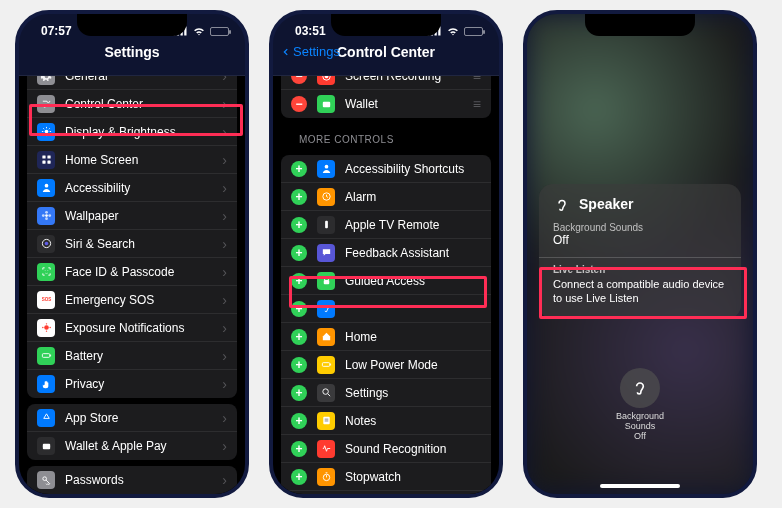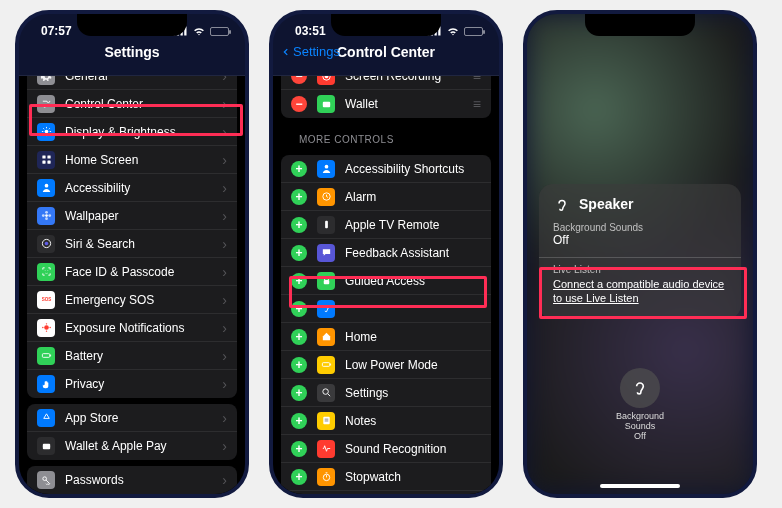--- a/index.html
+++ b/index.html
@@ -124,22 +124,22 @@
     position:absolute; left:12px; right:12px; top:170px;
     background: rgba(60,60,60,0.6);
     border-radius: 14px;
     padding: 12px 14px 14px;
     backdrop-filter: blur(2px);
   }
   .card-header { display:flex; align-items:flex-start; gap:8px; font-size:14px; font-weight:600; margin-bottom:8px;}
   .card-sub-label { font-size:10px; color:#c0c0c0; }
   .card-sub-val { font-size:12px; color:#fff; margin-bottom:10px;}
   .card-divider { height:0.5px; background: rgba(255,255,255,0.18); margin: 6px -14px; }
-  .card-ll-label { font-size:10px; color:#c0c0c0; margin-bottom:2px;}
-  .card-ll-text { font-size:11px; color:#fff; line-height:1.3;text-decoration:underline; }
+  .card-ll-label { font-size:10px; color:#c0c0c0; margin-bottom:2px;font-weight:bold;}
+  .card-ll-text { font-size:11px; color:#fff; line-height:1.3; }
   .pill-btn {
     position:absolute; left:50%; transform:translateX(-50%);
     bottom: 52px;
     display:flex; flex-direction:column; align-items:center;
     gap:4px;
   }
   .pill-icon {
     width: 40px; height:40px; border-radius:50%;
     background: rgba(80,80,80,0.7);
     display:flex; align-items:center; justify-content:center;

